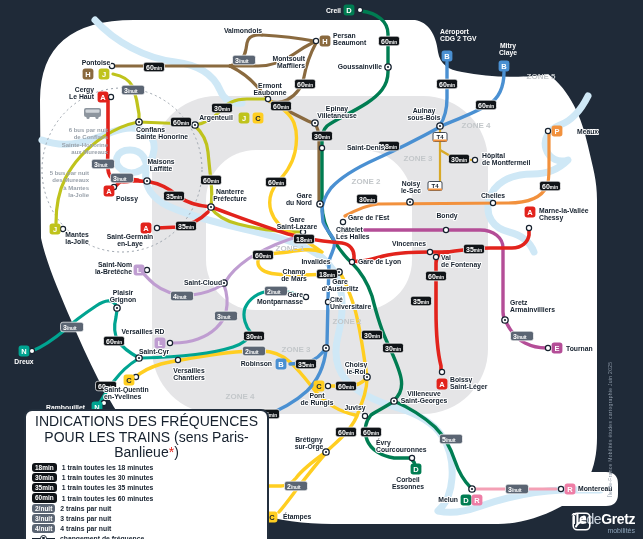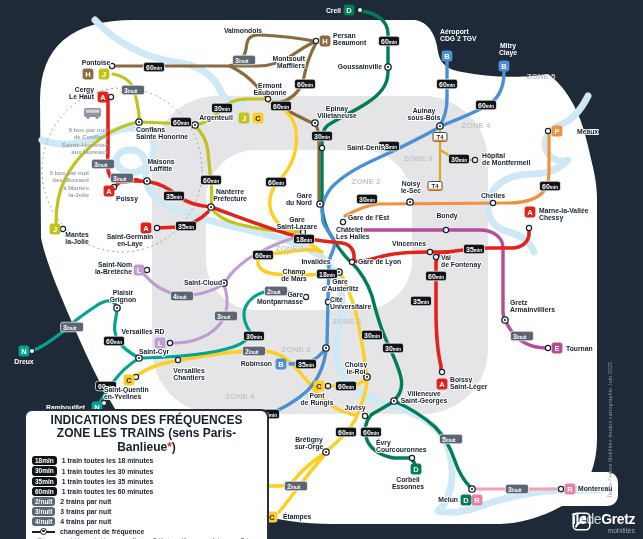--- a/index.html
+++ b/index.html
@@ -2,21 +2,21 @@
 <html><head>
 <meta charset="utf-8">
 <style>
   html,body{margin:0;padding:0;background:#10161f;}
   #stage{position:relative;width:643px;height:539px;overflow:hidden;
          font-family:"Liberation Sans",sans-serif;}
   #stage svg{position:absolute;left:0;top:0;}
   .legend{position:absolute;left:24px;top:409px;width:245px;box-sizing:border-box;
           background:#fff;border:2px solid #232f3d;border-radius:8px;
           padding:3px 6px 3px 6px;z-index:5;}
-  .legend-title{font-size:12px;font-weight:bold;text-align:center;line-height:1.12;color:#16212e;}
+  .legend-title{font-size:14px;font-weight:normal;text-align:center;line-height:1.12;color:#16212e;}
   .legend-title .star{color:#e2231c;}
   .legend-rows{margin-top:2px;}
   .legend-row{display:flex;align-items:center;gap:5px;margin:1px 0;}
   .badge-min,.badge-nuit{display:inline-block;min-width:17px;text-align:center;border-radius:3px;
       font-size:6.5px;font-weight:bold;padding:1px 3px;line-height:1.1;}
   .badge-min{background:#101418;color:#fff;}
   .badge-nuit{background:#5b6573;color:#fff;}
   .legend-row .rowtext{font-size:6.8px;font-weight:bold;color:#16212e;}
   .chgsym{position:relative;display:inline-block;width:23px;height:9px;}
   .chgsym::before{content:"";position:absolute;left:0;right:0;top:3.5px;border-top:2px solid #16212e;}
@@ -601,21 +601,21 @@
         <rect x="84" y="108" width="17" height="9" rx="2" fill="#8d959e"></rect>
         <rect x="85.5" y="109.5" width="14" height="3.2" rx="1" fill="#cfd4d9"></rect>
         <circle cx="88" cy="117.5" r="1.6" fill="#8d959e"></circle>
         <circle cx="97" cy="117.5" r="1.6" fill="#8d959e"></circle>
       </g>
     </svg>
 
   <div class="legend">
     <div class="legend-title">
       <div>INDICATIONS DES FRÉQUENCES</div>
-      <div><span>ZONE LES TRAINS (sens Paris-Banlieue</span><span class="star">*</span><span>)</span></div>
+      <div><span>POUR LES TRAINS (sens Paris-Banlieue</span><span class="star">*</span><span>)</span></div>
     </div>
     <div class="legend-rows" id="legend-rows">
         <div class="legend-row">
           <span class="badge-min">18min</span>
           <span class="rowtext">1 train toutes les 18 minutes</span>
         </div>
         <div class="legend-row">
           <span class="badge-min">30min</span>
           <span class="rowtext">1 train toutes les 30 minutes</span>
         </div>

